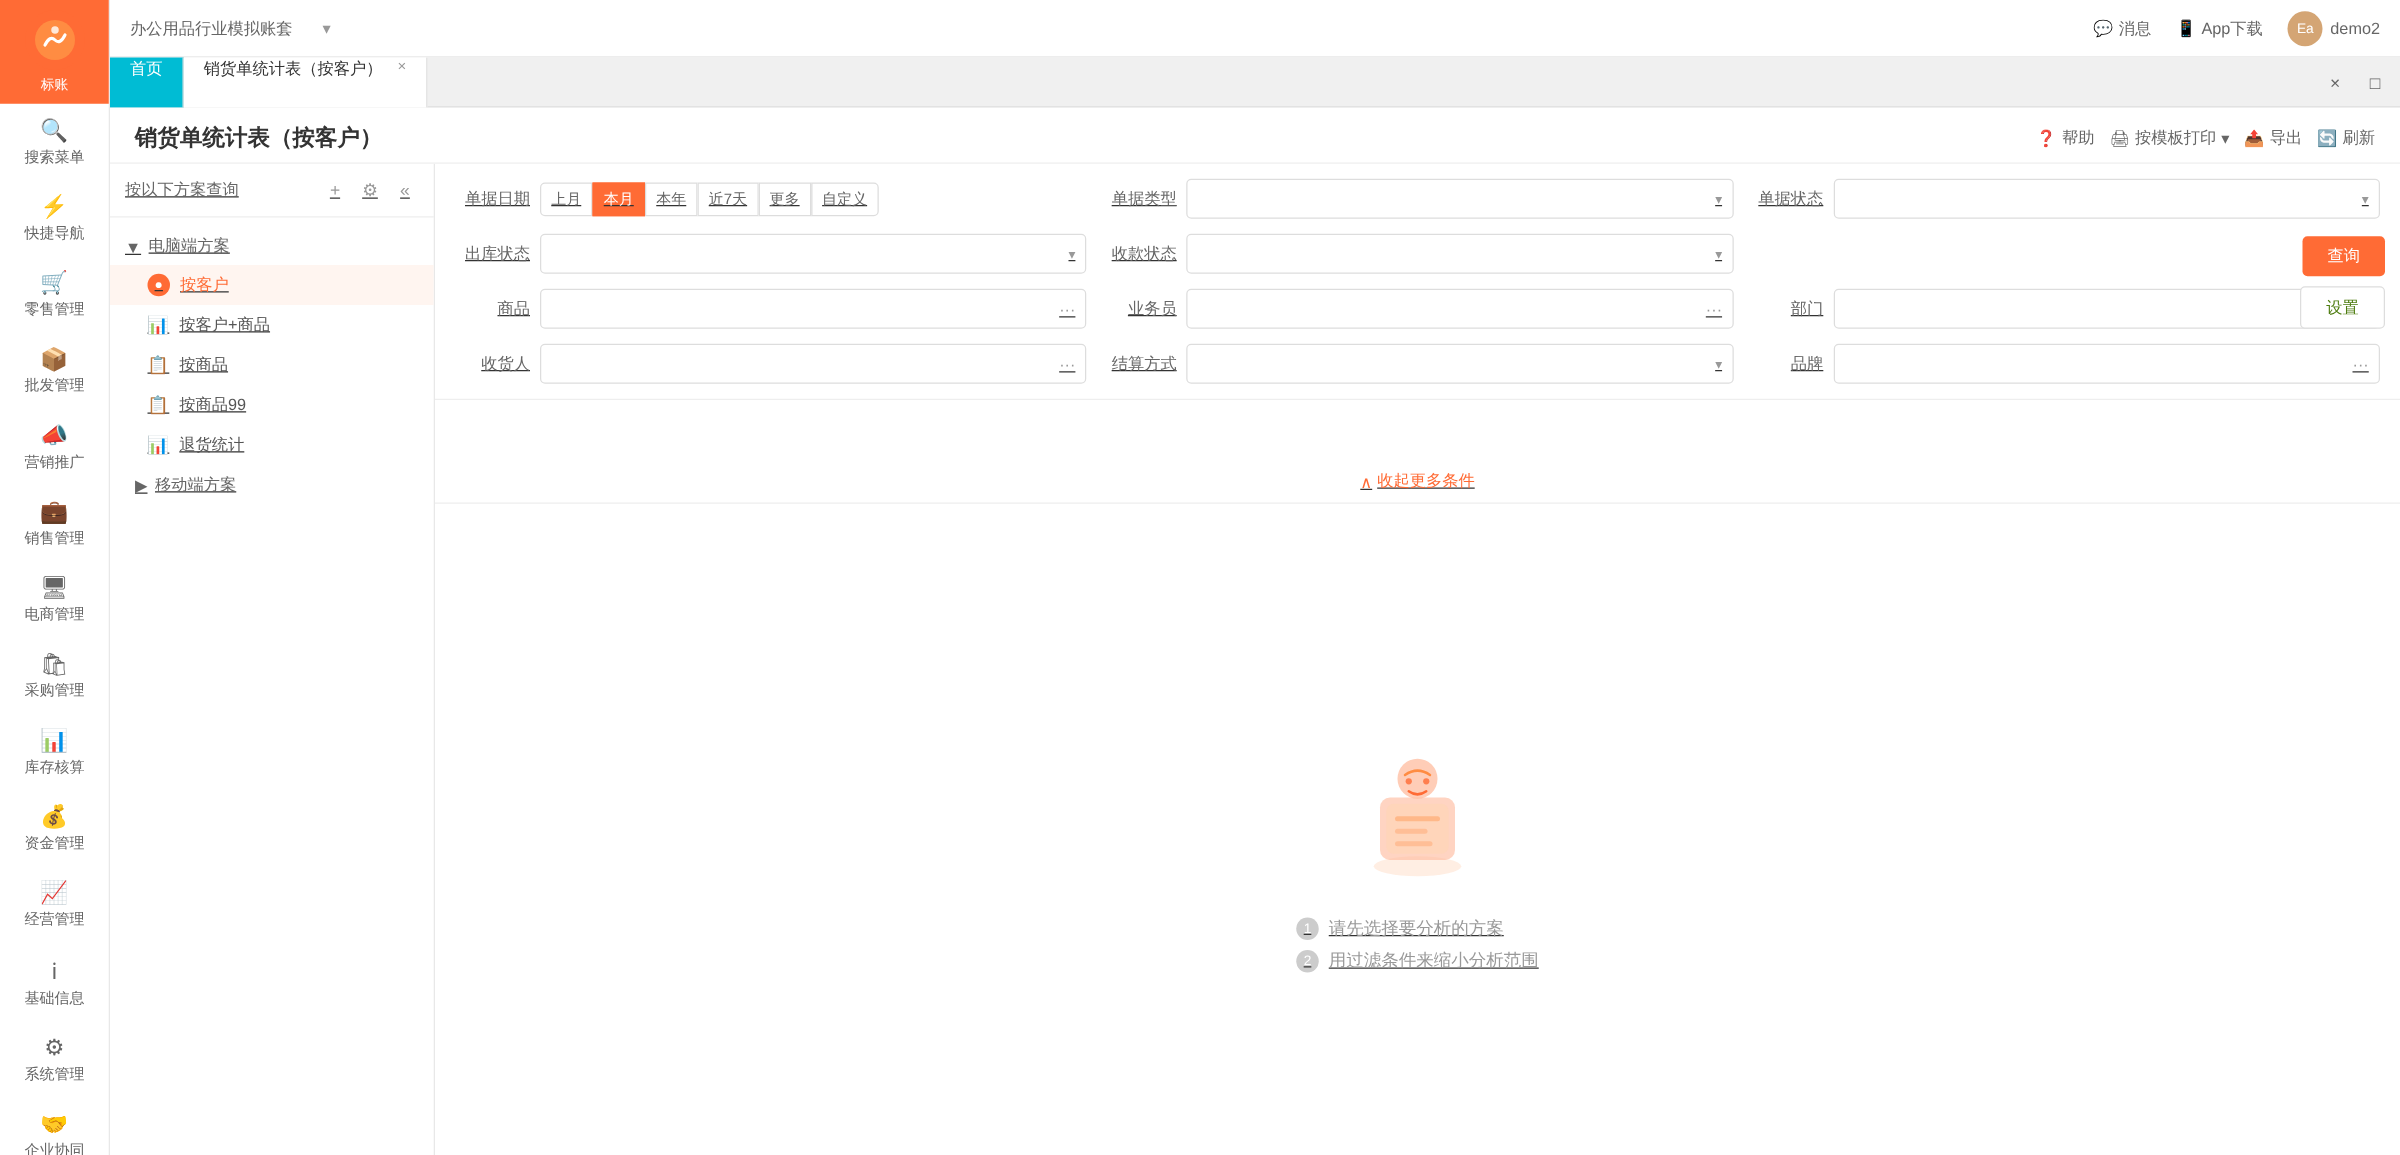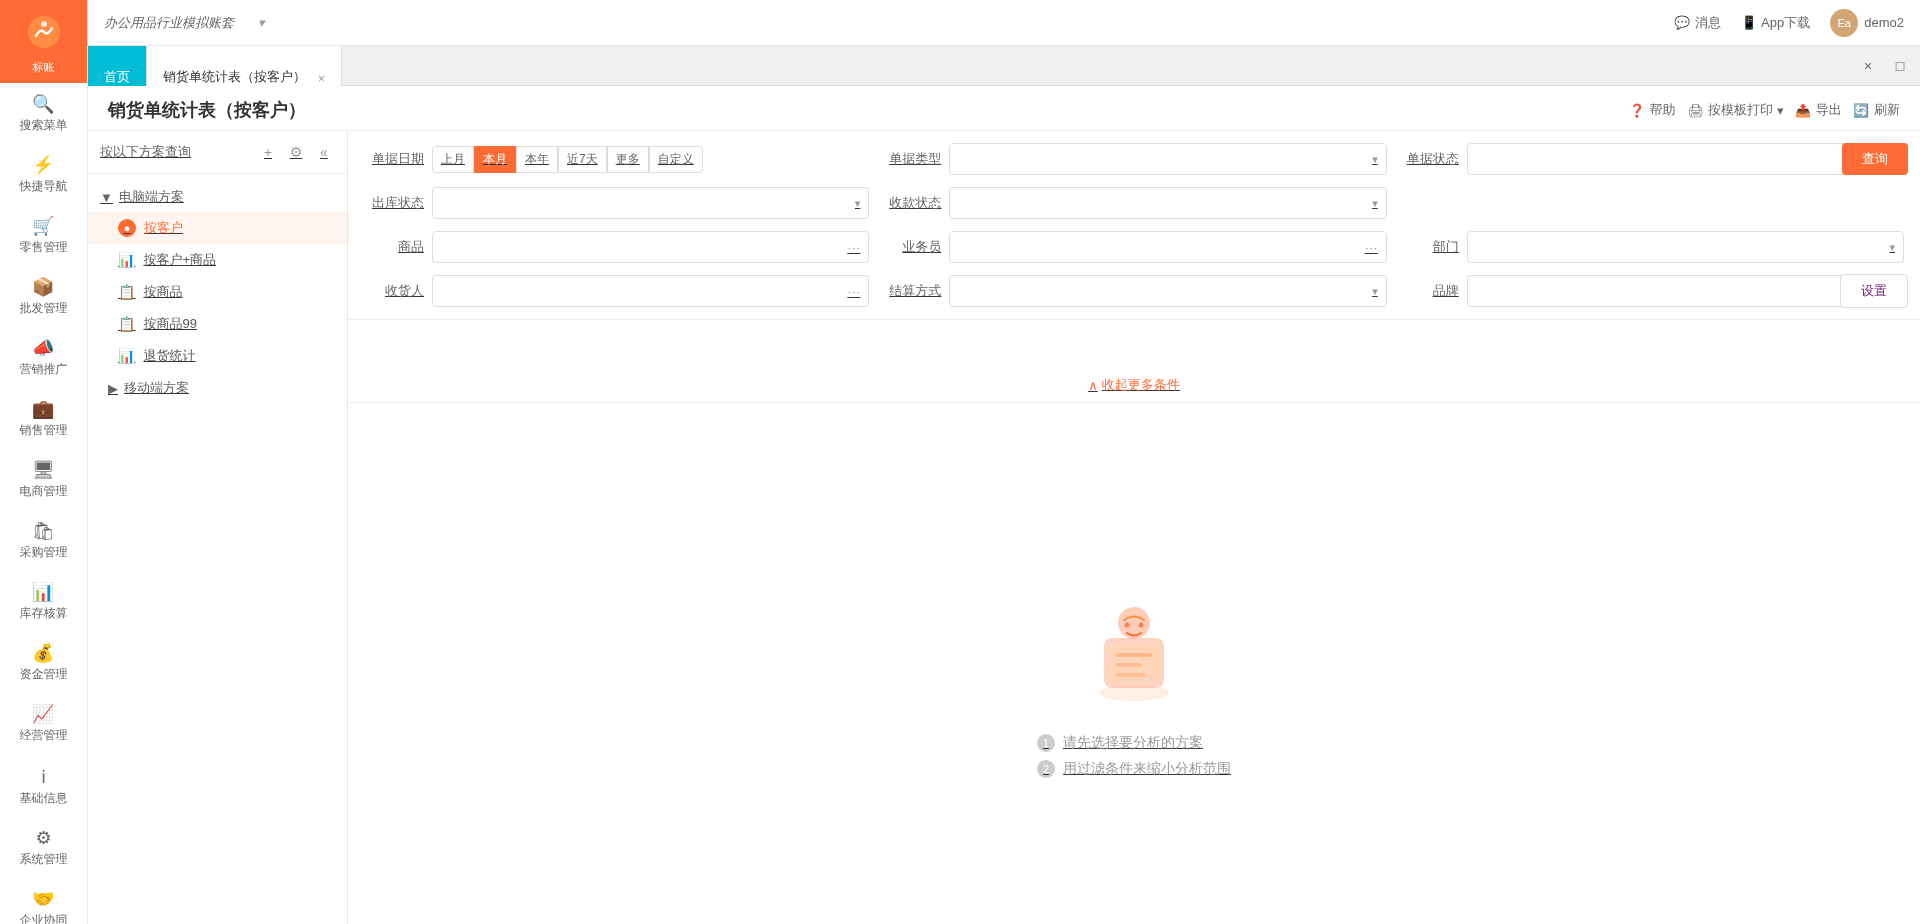--- a/index.html
+++ b/index.html
@@ -13,28 +13,28 @@
     .logo-text { color: #fff; font-size: 11px; margin-top: 4px; }
     .sidebar-nav { width: 100%; flex: 1; overflow-y: auto; }
     .sidebar-item { width: 100%; padding: 10px 0; display: flex; flex-direction: column; align-items: center; cursor: pointer; color: #666; font-size: 12px; }
     .sidebar-item .s-icon { font-size: 18px; margin-bottom: 2px; }
 
     
     .main-wrapper { flex: 1; display: flex; flex-direction: column; height: 924px; overflow: hidden; }
 
     
     .top-header { height: 46px; background: #fff; display: flex; align-items: center; justify-content: space-between; padding: 0 16px; border-bottom: 1px solid #e8e8e8; flex-shrink: 0; }
-    .top-header-left { display: flex; align-items: center; gap: 24px; font-size: 13px; color: #666; font-style: italic; }
+    .top-header-left { display: flex; align-items: center; gap: 24px; font-size: 13px; color: #666; }
     .top-header-right { display: flex; align-items: center; gap: 20px; font-size: 13px; color: #666; }
     .top-header-right .user-area { display: flex; align-items: center; gap: 6px; }
     .user-avatar { width: 28px; height: 28px; border-radius: 50%; background: #d4a574; display: flex; align-items: center; justify-content: center; color: #fff; font-size: 11px; overflow: hidden; }
 
     
     .tab-bar { height: 40px; background: #f0f0f0; display: flex; align-items: center; padding: 0; flex-shrink: 0; border-bottom: 1px solid #ddd; }
-    .tab { height: 40px; padding: 0 16px; display: flex; align-items: flex-end; gap: 8px; cursor: pointer; font-size: 13px; color: #666; background: #f0f0f0; border-right: 1px solid #ddd; }
+    .tab { height: 40px; padding: 0 16px; display: flex; align-items: flex-start; gap: 8px; cursor: pointer; font-size: 13px; color: #666; background: #f0f0f0; border-right: 1px solid #ddd; }
     .tab.active { background: #fff; color: #333; font-weight: 500; }
     .tab .close-btn { font-size: 12px; color: #999; cursor: pointer; margin-left: 4px; }
     .tab.home { background: #00bcd4; color: #fff; font-size: 13px; }
     .tab-right-btns { margin-left: auto; display: flex; align-items: center; gap: 8px; padding-right: 8px; }
     .tab-right-btn { width: 24px; height: 24px; display: flex; align-items: center; justify-content: center; cursor: pointer; color: #666; font-size: 14px; }
 
     
     .content-area { flex: 1; overflow: hidden; display: flex; flex-direction: column; }
 
     
@@ -82,22 +82,22 @@
 
     
     .empty-state { flex: 1; display: flex; flex-direction: column; align-items: center; justify-content: center; gap: 16px; }
     .empty-icon { width: 120px; height: 120px; }
     .empty-tips { display: flex; flex-direction: column; gap: 8px; }
     .empty-tip { display: flex; align-items: center; gap: 8px; color: #999; font-size: 14px; }
     .tip-num { width: 18px; height: 18px; border-radius: 50%; background: #ccc; color: #fff; font-size: 11px; display: flex; align-items: center; justify-content: center; flex-shrink: 0; }
 
     
     .btn-primary { background: #ff6b35; color: #fff; border: none; border-radius: 4px; padding: 7px 20px; font-size: 13px; cursor: pointer; white-space: nowrap; }
-    .btn-default { background: #fff; color: #701a75; border: 1px solid #ddd; border-radius: 4px; padding: 7px 20px; font-size: 13px; cursor: pointer; white-space: nowrap; }
-    .action-btns-col { position: absolute; right: 0; top: 0; bottom: 0; display: flex; flex-direction: column; align-items: flex-end; justify-content: space-between; padding: 12px; gap: 8px; }
+    .btn-default { background: #fff; color: #4d7c0f; border: 1px solid #ddd; border-radius: 4px; padding: 7px 20px; font-size: 13px; cursor: pointer; white-space: nowrap; }
+    .action-btns-col { position: absolute; right: 0; top: 0; bottom: 0; display: flex; flex-direction: column; align-items: flex-end; justify-content: center; padding: 12px; gap: 8px; }
   </style>
 </head>
 <body>
 
 <div class="sidebar">
   <div class="logo-area">
     <div class="logo-icon">
       <svg viewBox="0 0 36 36" fill="none">
         <circle cx="18" cy="18" r="16" fill="#ff8c42"></circle>
         <path d="M10 22 Q14 14 18 18 Q22 22 26 14" stroke="#fff" stroke-width="2.5" fill="none" stroke-linecap="round"></path>

